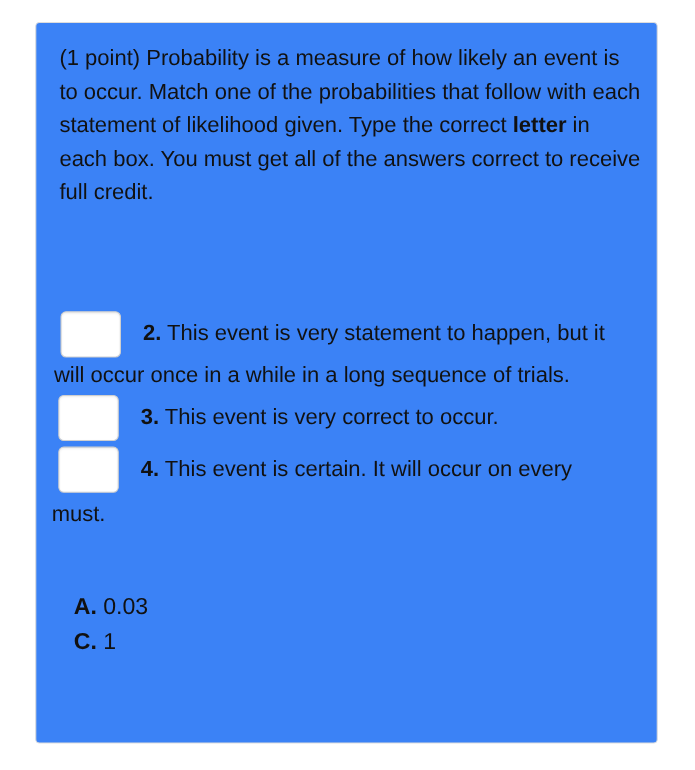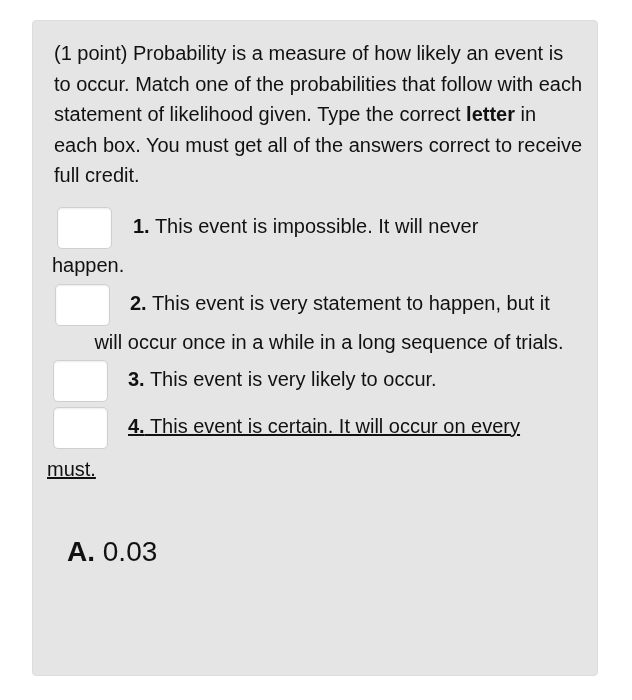--- a/index.html
+++ b/index.html
@@ -14,21 +14,21 @@
       overflow: hidden;
       font-family: "Liberation Sans", "DejaVu Sans", sans-serif;
       color: #111111;
     }
     .panel {
       position: absolute;
       left: 32px;
       top: 20px;
       width: 566px;
       height: 656px;
-      background: #e5e5e5;
+      background: #3b82f6;
       border: 1px solid #dddddd;
       border-radius: 4px;
       box-sizing: border-box;
     }
     .intro {
       position: absolute;
       left: 21px;
       top: 17px;
       width: 530px;
       font-size: 20px;
@@ -56,46 +56,43 @@
     }
     .q .num { font-weight: bold; }
     .q .cont {
       display: block;
       line-height: 40px;
     }
     .answers {
       position: absolute;
       left: 34px;
       top: 515px;
-      font-size: 28px;
+      font-size: 21px;
       line-height: 31.5px;
     }
     .answers .opt b { font-weight: bold; }
   </style>
 </head>
 <body>
 
 <div class="panel">
   <p class="intro"><span>(1 point) Probability is a measure of how likely an event is to occur. Match one of the probabilities that follow with each statement of likelihood given. Type the correct </span><b>letter</b><span> in each box. You must get all of the answers correct to receive full credit.</span></p>
 
-  <div class="q" style="left:24px; top:185px;">
-    <input class="box" type="text" style="margin-right: 21px;" value=""><span class="num">1.</span><span> This event is impossible. It will never</span>
-    <span class="cont" style="margin-left:-5px; margin-top:-4px;">happen.</span>
-  </div>
 
   <div class="q" style="left:22px; top:262px;">
     <input class="box" type="text" style="margin-right: 20px;" value=""><span class="num">2.</span><span> This event is very statement to happen, but it</span>
-    <span class="cont" style="margin-left:-6px; margin-top:-4px; width:560px;text-align:center;">will occur once in a while in a long sequence of trials.</span>
+    <span class="cont" style="margin-left:-6px; margin-top:-4px; width:560px;">will occur once in a while in a long sequence of trials.</span>
   </div>
 
   <div class="q" style="left:20px; top:338px;">
-    <input class="box" type="text" style="margin-right: 20px;" value=""><span class="num">3.</span><span> This event is very likely to occur.</span>
+    <input class="box" type="text" style="margin-right: 20px;" value=""><span class="num">3.</span><span> This event is very correct to occur.</span>
   </div>
 
-  <div class="q" style="left:20px; top:385px;text-decoration:underline;">
+  <div class="q" style="left:20px; top:385px;">
     <input class="box" type="text" style="margin-right: 20px;" value=""><span class="num">4.</span><span> This event is certain. It will occur on every</span>
     <span class="cont" style="margin-left:-6px; margin-top:0px;">must.</span>
   </div>
 
   <div class="answers">
     <div class="opt"><b>A.</b><span> 0.03</span></div>
+    <div class="opt"><b>C.</b><span> 1</span></div>
   </div>
 </div>
 
 </body></html>

